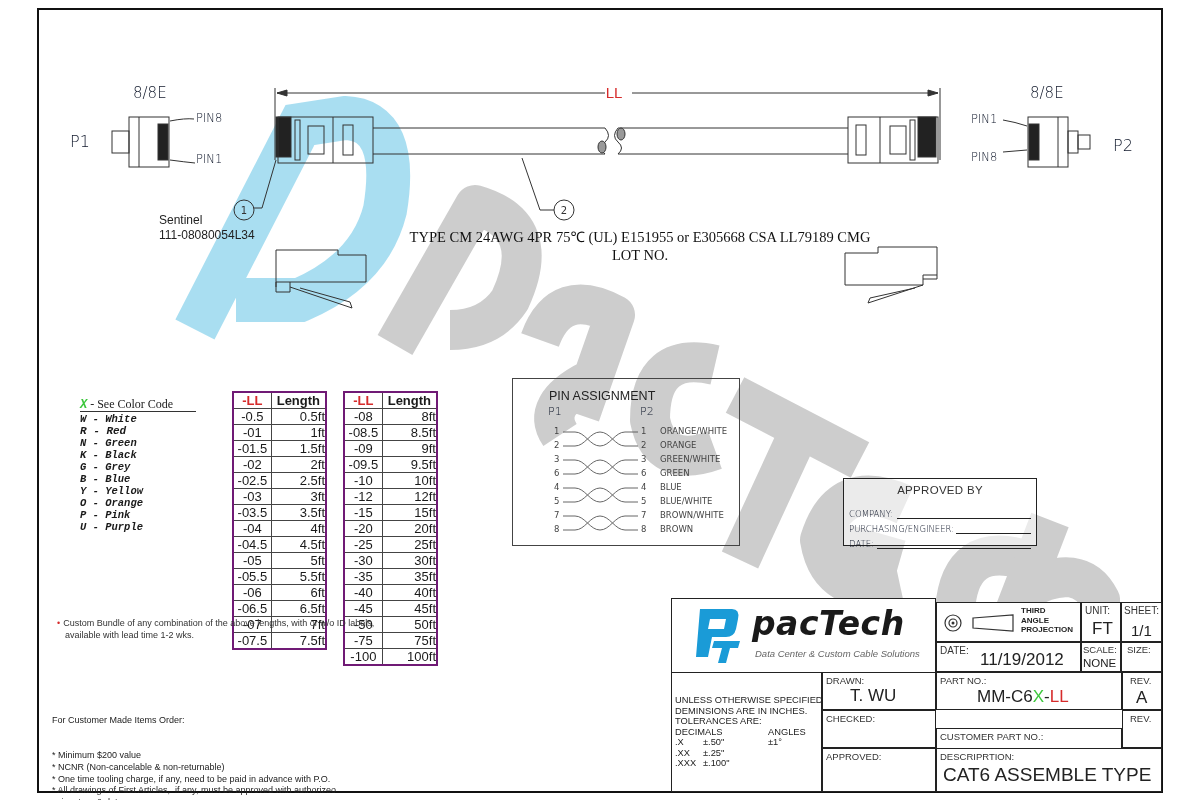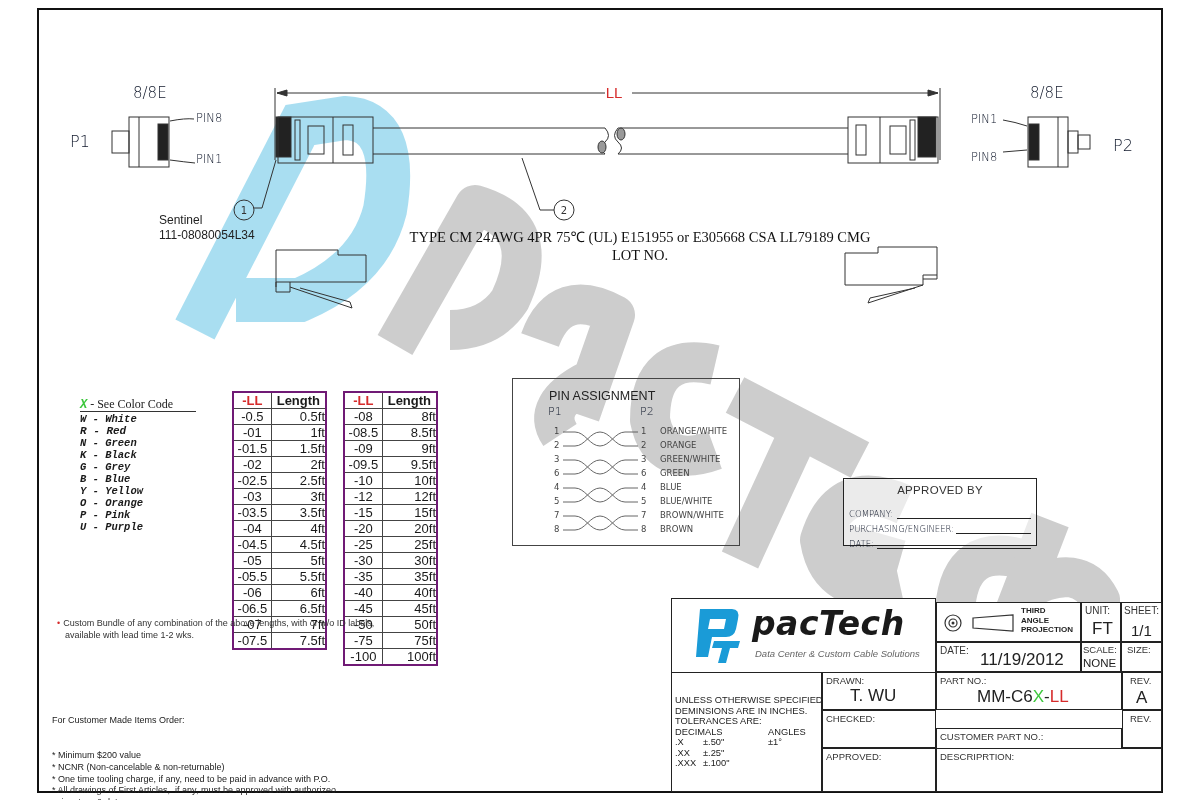--- a/index.html
+++ b/index.html
@@ -483,13 +483,14 @@
 
 <div class="tb" style="left:936px;top:728px;width:186px;height:46px;z-index:3">
   <div class="lbl" style="left:3px;top:2px">CUSTOMER PART NO.:</div>
 </div>
 <div class="tb" style="left:1122px;top:710px;width:40px;height:38px;z-index:3">
   <div class="lbl" style="left:7px;top:2px">REV.</div>
 </div>
 
 <div class="tb" style="left:936px;top:748px;width:226px;height:44px;z-index:3">
   <div class="lbl" style="left:3px;top:2px">DESCRIPRTION:</div>
+  <div class="big" style="left:6px;top:15px;font-size:19px">CAT6 ASSEMBLE TYPE</div>
 </div>
 
 </body></html>

